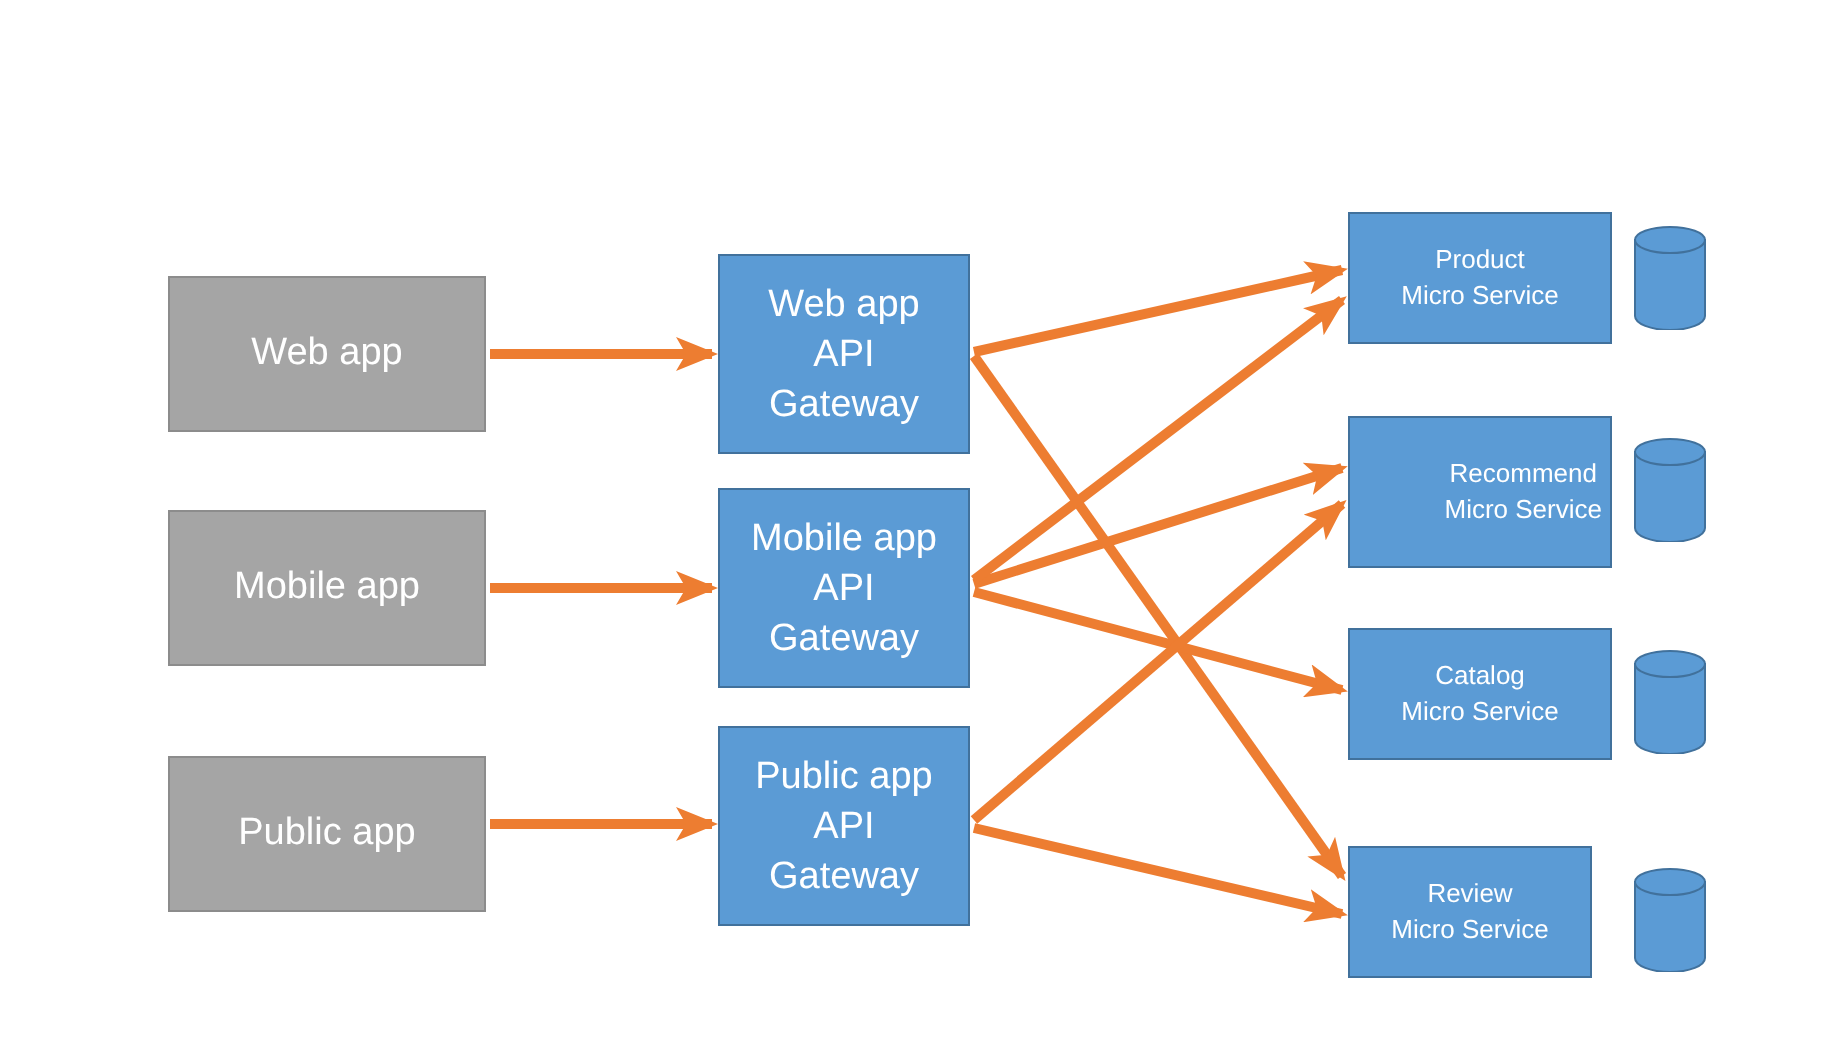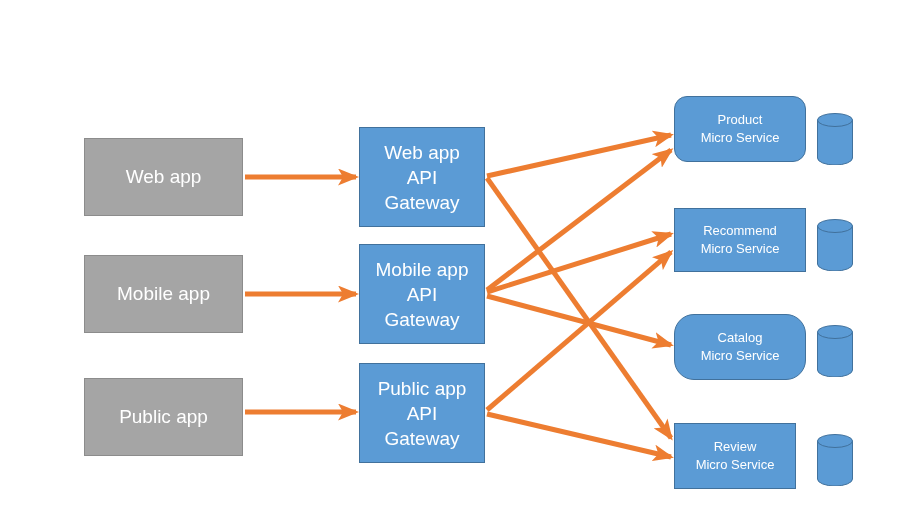--- a/index.html
+++ b/index.html
@@ -121,37 +121,37 @@
 API
 Gateway</span>
       </div>
       <div class="node gateway-node" style="left: 359px; top: 363px; width: 126px; height: 100px;">
         <span class="node-label">Public app
 API
 Gateway</span>
       </div>
     </div>
   <div id="services-layer">
-      <div class="node service-node" style="left: 674px; top: 96px; width: 132px; height: 66px; border-radius: 13px;">
+      <div class="node service-node" style="left: 674px; top: 106px; width: 132px; height: 66px;">
         <span class="node-label">Product
 Micro Service</span>
       </div>
       <div class="db-cylinder" style="left: 817px; top: 113px;"><svg width="36" height="52" viewBox="0 0 36 52">
           <path d="M0.5,7 L0.5,45 A17.5,7 0 0 0 35.5,45 L35.5,7 Z" fill="#5B9BD5" stroke="#41719C" stroke-width="1"></path>
           <ellipse cx="18" cy="7" rx="17.5" ry="6.5" fill="#5B9BD5" stroke="#41719C" stroke-width="1"></ellipse>
         </svg></div>
-      <div class="node service-node" style="left: 674px; top: 208px; width: 132px; height: 64px;">
+      <div class="node service-node" style="left: 674px; top: 208px; width: 132px; height: 76px; justify-content: flex-end;">
         <span class="node-label">Recommend
 Micro Service</span>
       </div>
       <div class="db-cylinder" style="left: 817px; top: 219px;"><svg width="36" height="52" viewBox="0 0 36 52">
           <path d="M0.5,7 L0.5,45 A17.5,7 0 0 0 35.5,45 L35.5,7 Z" fill="#5B9BD5" stroke="#41719C" stroke-width="1"></path>
           <ellipse cx="18" cy="7" rx="17.5" ry="6.5" fill="#5B9BD5" stroke="#41719C" stroke-width="1"></ellipse>
         </svg></div>
-      <div class="node service-node" style="left: 674px; top: 314px; width: 132px; height: 66px; border-radius: 20px;">
+      <div class="node service-node" style="left: 674px; top: 314px; width: 132px; height: 66px;">
         <span class="node-label">Catalog
 Micro Service</span>
       </div>
       <div class="db-cylinder" style="left: 817px; top: 325px;"><svg width="36" height="52" viewBox="0 0 36 52">
           <path d="M0.5,7 L0.5,45 A17.5,7 0 0 0 35.5,45 L35.5,7 Z" fill="#5B9BD5" stroke="#41719C" stroke-width="1"></path>
           <ellipse cx="18" cy="7" rx="17.5" ry="6.5" fill="#5B9BD5" stroke="#41719C" stroke-width="1"></ellipse>
         </svg></div>
       <div class="node service-node" style="left: 674px; top: 423px; width: 122px; height: 66px;">
         <span class="node-label">Review
 Micro Service</span>

